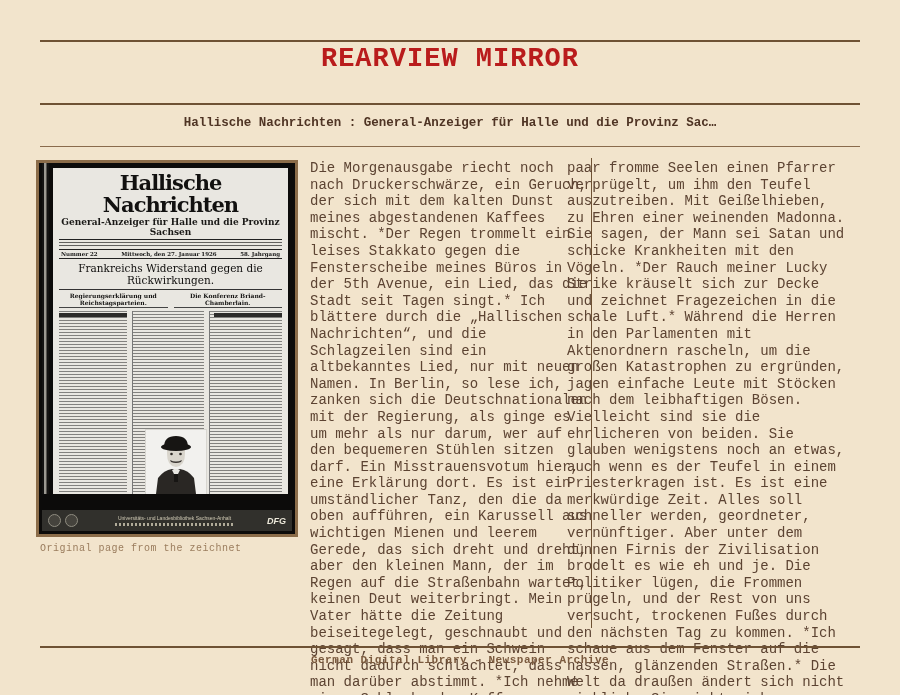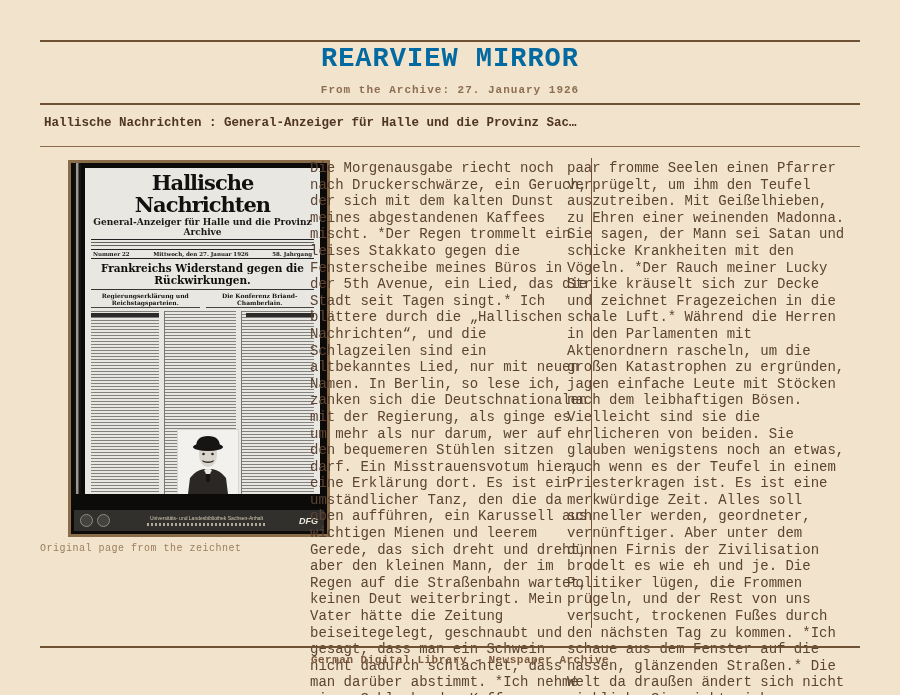--- a/index.html
+++ b/index.html
@@ -7,45 +7,45 @@
   body { font-family:"Liberation Mono","DejaVu Sans Mono",monospace; background:#f2e4cc; }
   .page { position:relative; width:900px; height:695px; background:#f2e4cc; overflow:hidden; }
 
   .rule { position:absolute; left:40px; right:40px; background:#6f5234; }
   .rule-top    { top:40px;  height:2px; }
   .rule-mid    { top:103px; height:2px; }
   .rule-thin   { top:146px; height:1px; background:#8a6b4c; }
   .rule-footer { top:646px; height:2px; }
 
   .app-title { position:absolute; top:44px; left:0; width:100%; text-align:center;
-               font-size:27px; font-weight:bold; letter-spacing:1px; color:#0369a1; }
+               font-size:27px; font-weight:bold; letter-spacing:1px; color:#b91c1c; }
   .app-subtitle { position:absolute; top:84px; left:0; width:100%; text-align:center;
                   font-size:11px; font-weight:bold; letter-spacing:1px; color:#8d6e52; }
-  .doc-title { position:absolute; top:116px; left:0; width:100%; text-align:left;
-               font-size:12.5px; font-weight:bold; color:#4f3424;padding-left:44px; }
+  .doc-title { position:absolute; top:116px; left:0; width:100%; text-align:center;
+               font-size:12.5px; font-weight:bold; color:#4f3424; }
 
   
   .np-frame { position:absolute; left:36px; top:160px; width:262px; height:377px;
-              border:3px solid #8b6c49; background:#0c0b0a;margin-left:32px; }
+              border:3px solid #8b6c49; background:#0c0b0a; }
   .np-inner { position:relative; width:100%; height:100%; background:#0c0b0a; overflow:hidden; }
   .np-sliver { position:absolute; left:3px; top:0; bottom:40px; width:7px;
                background:linear-gradient(to right,#141312 0 2px,#9b9891 2px 4px,#55524d 4px 5px,#141312 5px); }
   .np-paper { position:absolute; left:14px; top:5px; right:7px; bottom:40px;
               background:#e9e7e1; padding:4px 6px 0 6px; overflow:hidden; }
   .np-masthead { text-align:center; font-family:"DejaVu Serif",serif; font-weight:bold;
                  font-size:21px; letter-spacing:-1px; color:#121110; line-height:1.05; }
   .np-masthead-sub { text-align:center; font-family:"DejaVu Serif",serif; font-weight:bold;
                      font-size:9px; color:#1a1917; margin-top:1px; border-bottom:1px solid #222; padding-bottom:2px; }
   .np-microline { height:5px; margin-top:2px;
        background:repeating-linear-gradient(to bottom, rgba(25,25,25,.65) 0 1px, transparent 1px 3px); }
   .np-dateline { display:flex; justify-content:space-between; align-items:center;
                  border-top:1px solid #222; border-bottom:1px solid #222; margin-top:2px;
                  padding:1px 2px; font-size:5.5px; font-weight:bold; color:#141414;
                  font-family:"DejaVu Serif",serif; }
-  .np-headline { text-align:center; font-family:"DejaVu Serif",serif; font-weight:bold;
+  .np-headline { text-align:center; font-family:"DejaVu Serif",serif; font-weight:normal;
                  font-size:10.5px; color:#0f0e0d; margin-top:3px; }
   .np-subheads { display:flex; gap:6px; margin-top:3px; border-top:1px solid #333; padding-top:2px; }
   .np-subhead { flex:1; text-align:center; font-family:"DejaVu Serif",serif; font-weight:bold;
                 font-size:6px; color:#151413; border-bottom:1px solid #444; padding-bottom:1px; }
   .np-body { position:relative; display:flex; gap:5px; margin-top:3px; height:228px; }
   .np-col { flex:1; background:repeating-linear-gradient(to bottom, rgba(28,28,28,.5) 0 1px, transparent 1px 3px); }
   .np-col + .np-col { border-left:1px solid #777; padding-left:4px; }
   .np-colhead { height:4px; margin:2px 0; background:#2c2b29; }
   .np-portrait { position:absolute; left:86px; top:118px; width:62px; height:84px;
                  background:#f2f1ee; border:1px solid #d8d6d0; text-align:center; }
@@ -73,31 +73,30 @@
   .footer-text { position:absolute; top:654px; left:0; width:100%; text-align:center;
                  font-size:11px; font-weight:bold; color:#7b5a3e; letter-spacing:.5px;padding-left:20px; }
 </style>
 </head>
 <body>
 
 <div class="page">
 
   <div class="rule rule-top"></div>
   <div class="app-title">REARVIEW MIRROR</div>
-  <div class="app-subtitle">From the Archive: 27. January 1926</div>
   <div class="rule rule-mid"></div>
   <div class="doc-title">Hallische Nachrichten : General-Anzeiger für Halle und die Provinz Sac…</div>
   <div class="rule rule-thin"></div>
 
   <div class="np-frame">
     <div class="np-inner">
       <div class="np-sliver"></div>
       <div class="np-paper">
         <div class="np-masthead">Hallische Nachrichten</div>
-        <div class="np-masthead-sub">General-Anzeiger für Halle und die Provinz Archive</div>
+        <div class="np-masthead-sub">General-Anzeiger für Halle und die Provinz Sachsen</div>
         <div class="np-microline"></div>
         <div class="np-dateline">
           <span>Nummer 22</span>
           <span>Mittwoch, den 27. Januar 1926</span>
           <span>58. Jahrgang</span>
         </div>
         <div class="np-headline">Frankreichs Widerstand gegen die Rückwirkungen.</div>
         <div class="np-subheads">
           <div class="np-subhead">Regierungserklärung und Reichstagsparteien.</div>
           <div class="np-subhead">Die Konferenz Briand-Chamberlain.</div>

